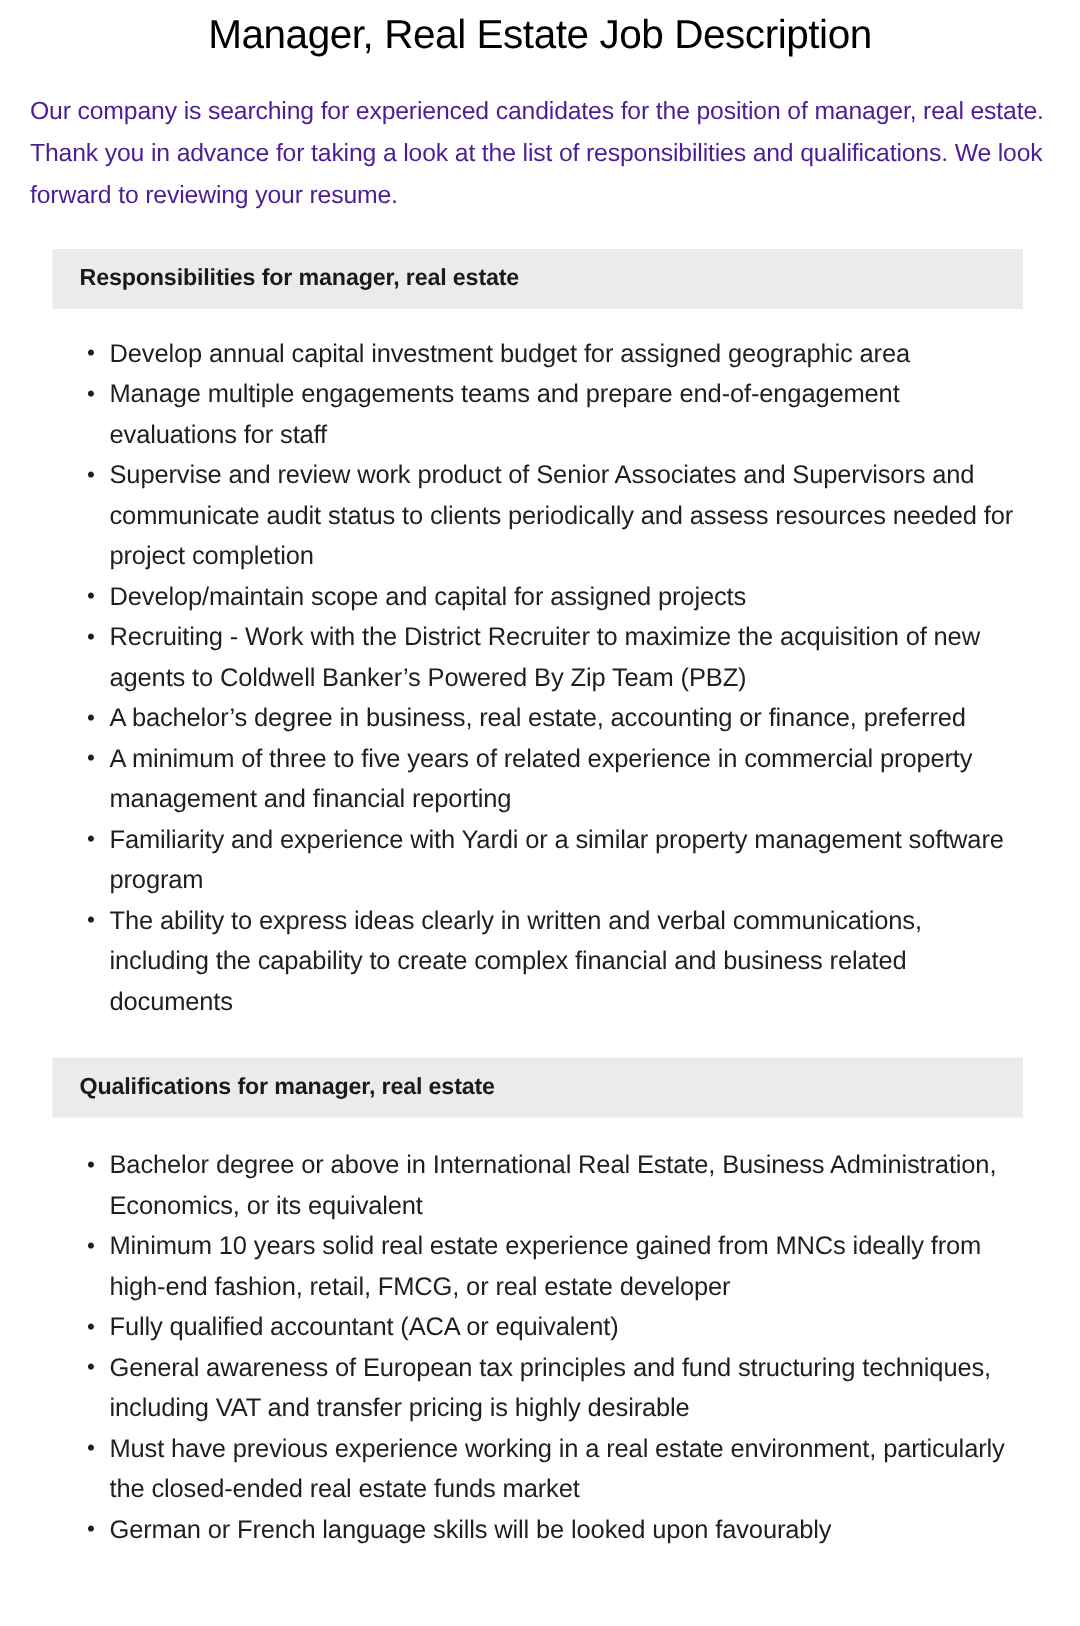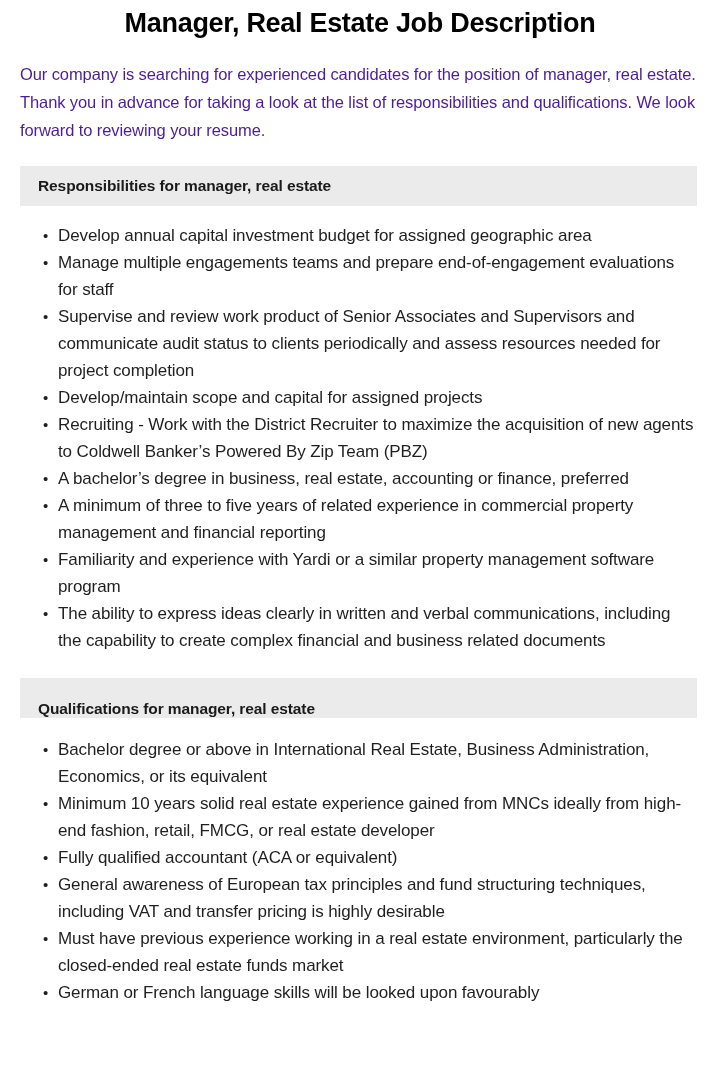--- a/index.html
+++ b/index.html
@@ -18,40 +18,40 @@
   .page {
     width: 720px;
     height: 1084px;
     position: relative;
     box-sizing: border-box;
     padding: 0;
   }
 
   .doc-title {
     font-size: 27px;
-    font-weight: bold;
+    font-weight: normal;
     text-align: center;
     letter-spacing: -0.3px;
     color: #000000;
     margin: 0;
     padding: 6px 20px 0 20px;
     line-height: 34px;
   }
 
   .intro {
     font-size: 16.5px;
     line-height: 28px;
     color: #4c1d95;
     margin: 0;
     padding: 20px 24px 0 20px;
     letter-spacing: -0.1px;
   }
 
   .section {
-    margin: 0;
+    margin: 15px;
     padding: 0;
   }
 
   .section-header {
     background: #ebebeb;
     margin: 22px 23px 0 20px;
     height: 40px;
     display: flex;
     align-items: center;
     padding-left: 18px;
@@ -86,21 +86,20 @@
     position: absolute;
     left: 23px;
     top: 0;
     font-size: 15px;
     line-height: 27px;
     color: #1f1f1f;
   }
 
   .section-qualifications .section-header {
     margin-top: 24px;
-    align-items: flex-end;
   }
   .section-qualifications ul.item-list {
     padding-top: 18px;
   }
 </style>
 </head>
 <body>
 
 <div class="page">
 

